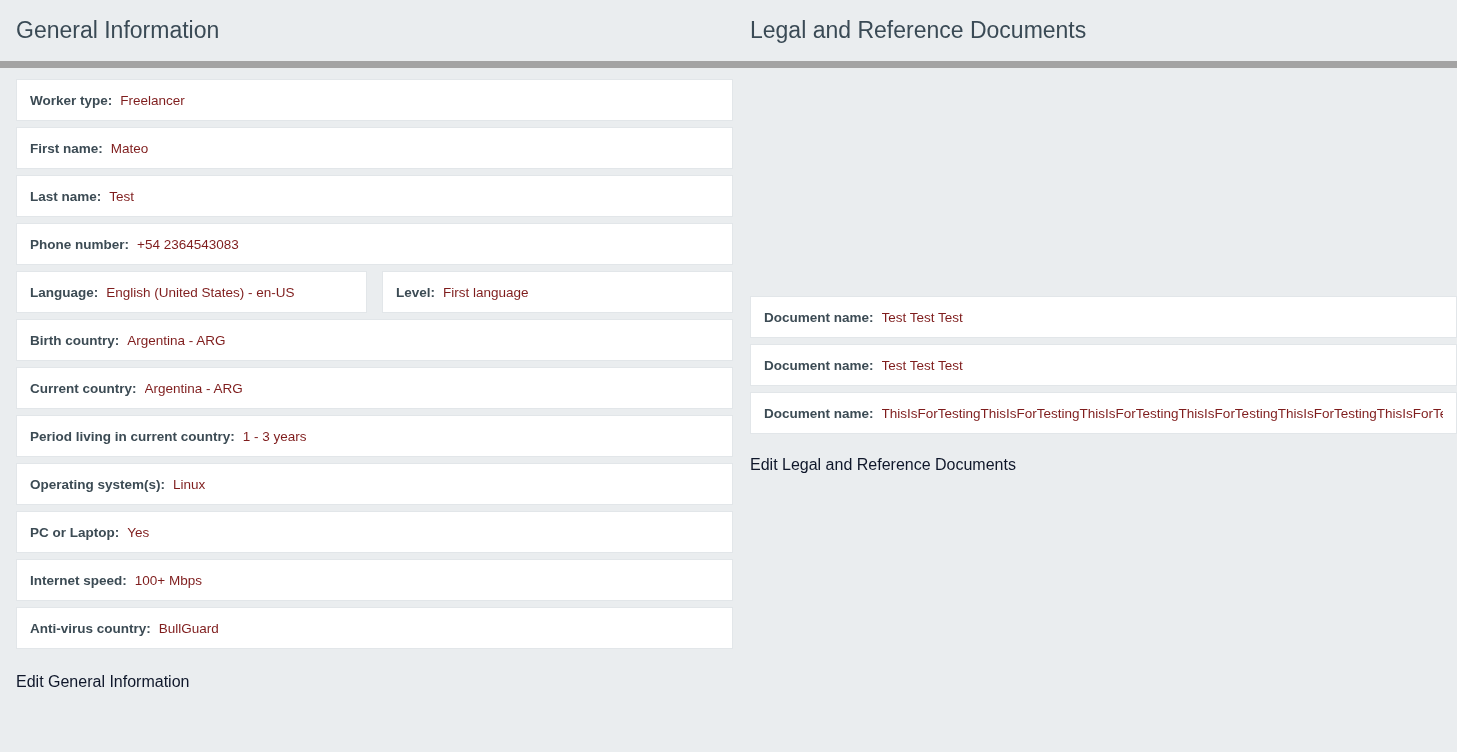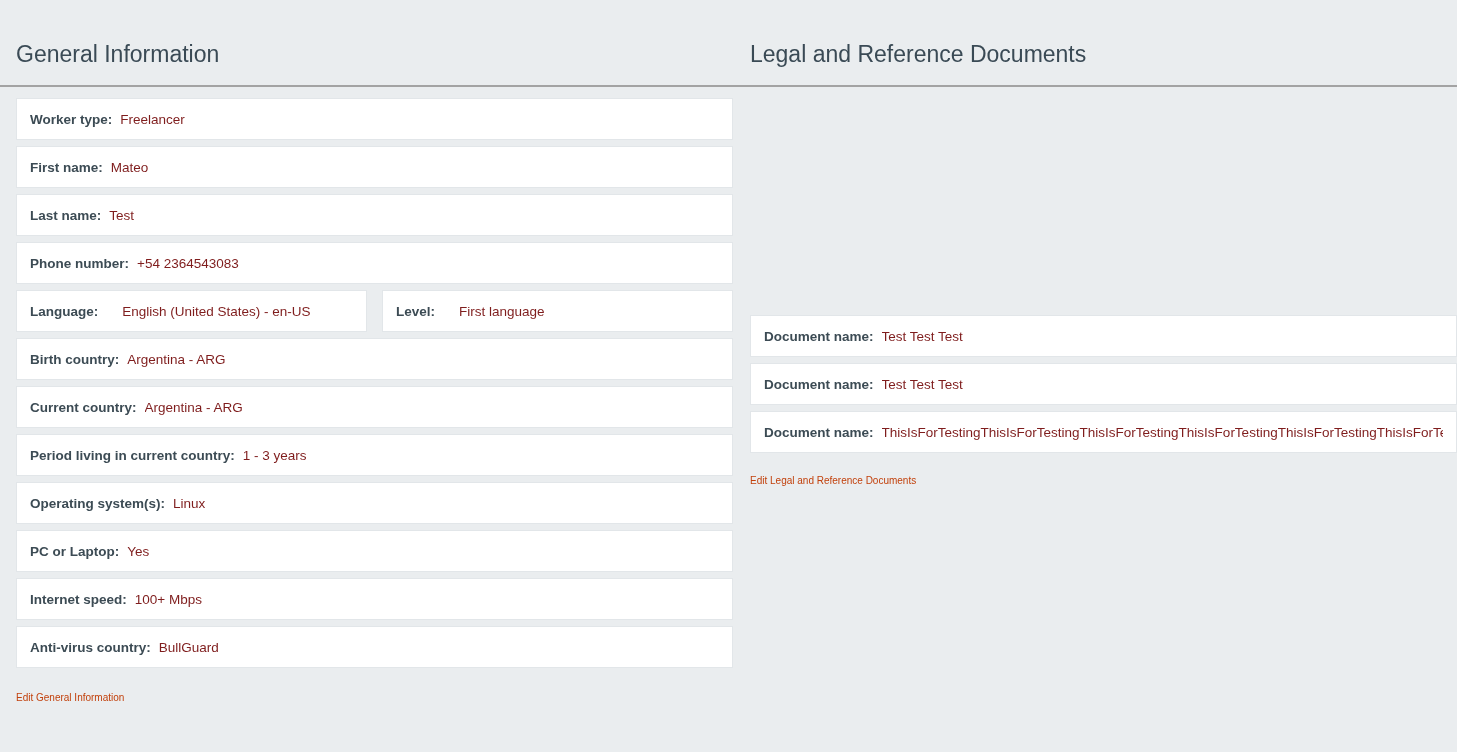--- a/index.html
+++ b/index.html
@@ -10,22 +10,22 @@
     background: #eaedef;
     font-family: "Liberation Sans", sans-serif;
     overflow: hidden;
     color: #3c4b54;
   }
   .page { padding-left: 16px; }
 
   .header-band {
     display: flex;
     margin-left: -16px;
-    padding: 40px 0 17px 16px;
-    border-bottom: 2px solid #a3a3a3;
+    padding: 16px 0 17px 16px;
+    border-bottom: 7px solid #a3a3a3;
   }
   .section-title {
     margin: 0;
     font-size: 23px;
     font-weight: 400;
     color: #3a4a55;
     line-height: 28px;
   }
 
   .cols { display: flex; padding-top: 11px; align-items: center; }
@@ -41,26 +41,26 @@
     padding: 0 13px;
     margin-bottom: 6px;
     font-size: 13.5px;
     white-space: nowrap;
     overflow: hidden;
   }
   .lbl { font-weight: 700; color: #3c4b54; margin-right: 8px; flex: 0 0 auto; }
   .val { color: #7f1d1d; overflow: hidden; text-overflow: clip; }
 
   .dual-row { display: flex; gap: 15px; margin-bottom: 6px; }
-  .dual-row .row { flex: 1 1 0; margin-bottom: 0; gap: 16px; }
+  .dual-row .row { flex: 1 1 0; margin-bottom: 0; }
 
   .edit-link {
     display: inline-block;
-    color: #c2410c;
-    font-size: 10px;
+    color: #0f172a;
+    font-size: 16px;
     text-decoration: none;
     cursor: pointer;
   }
   .edit-link-left { margin-top: 18px; }
   .edit-link-right { margin-top: 16px; }
 </style>
 </head>
 <body>
 
 <div class="page">

